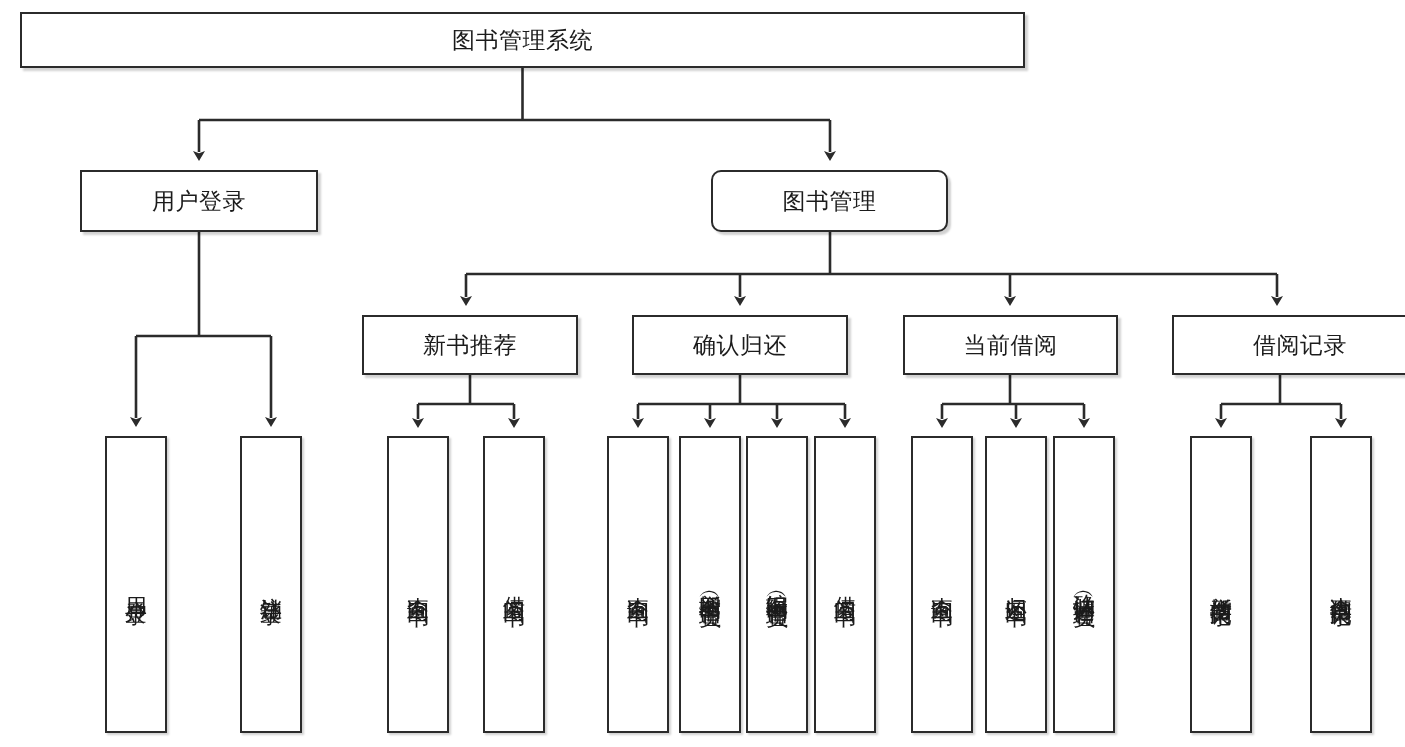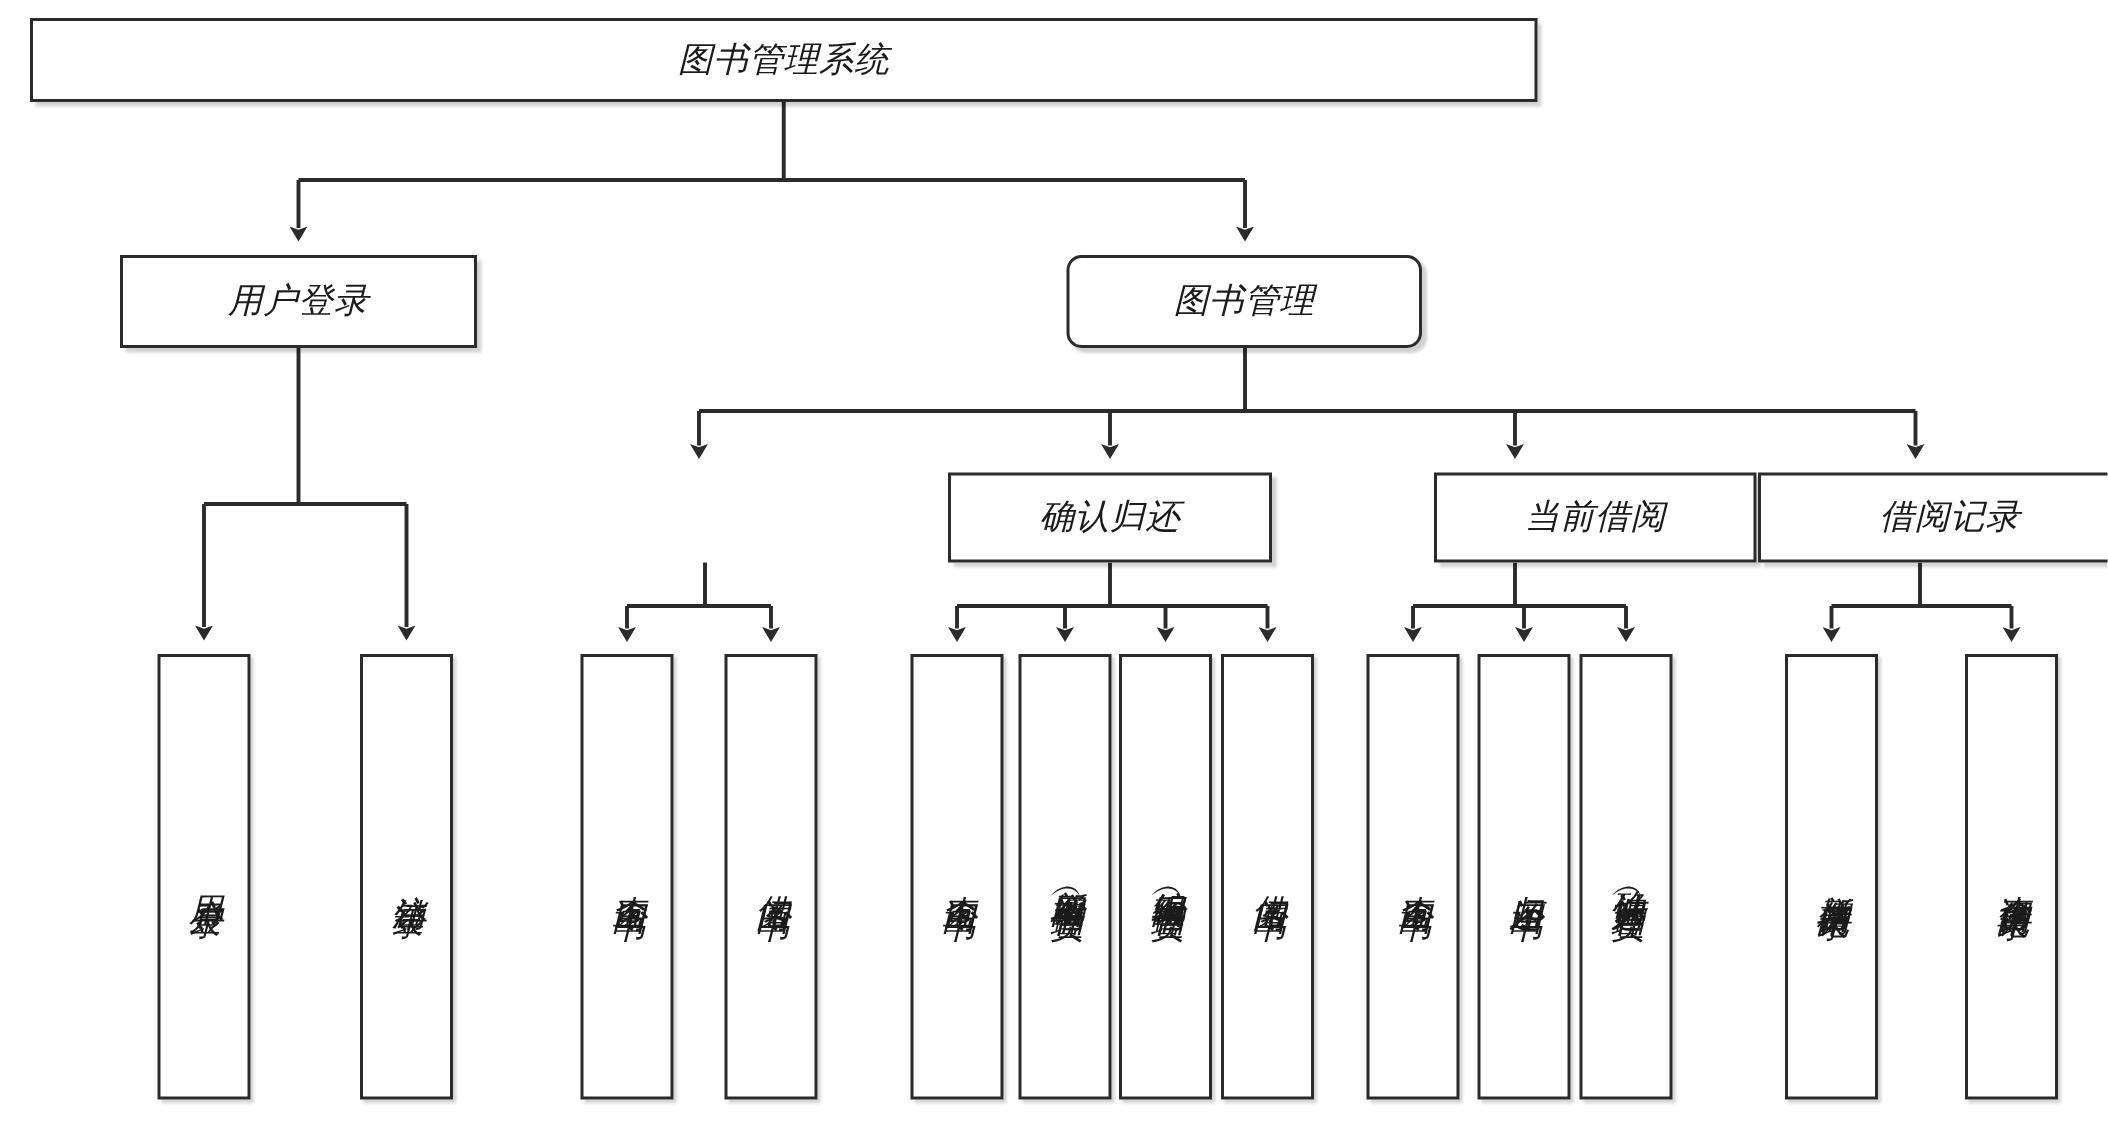--- a/index.html
+++ b/index.html
@@ -29,21 +29,20 @@
     position: absolute;
     box-sizing: border-box;
     background: #ffffff;
     border: 2.5px solid #2b2b2b;
     box-shadow: 3px 3px 2px rgba(0,0,0,0.18);
     display: flex;
     align-items: center;
     justify-content: center;
     color: #1b1b1b;
     z-index: 5;
-    font-style: italic;
   }
   .node .label {
     font-size: 23px;
     line-height: 1.08;
     letter-spacing: 0.5px;
     white-space: nowrap;
   }
   .node.leaf {
     box-shadow: 2px 2px 2px rgba(0,0,0,0.18);
     align-items: center;
@@ -133,24 +132,27 @@
     <span class="label">图书管理系统</span>
   </div>
 
   <div class="node" style="left:80px; top:170px; width:238px; height:62px;">
     <span class="label">用户登录</span>
   </div>
   <div class="node" style="left:711px; top:170px; width:237px; height:62px;border-radius:10px;">
     <span class="label">图书管理</span>
   </div>
 
+  <div class="node" style="left:362px; top:315px; width:216px; height:60px;">
+    <span class="label">新书推荐</span>
+  </div>
   <div class="node" style="left:632px; top:315px; width:216px; height:60px;">
     <span class="label">确认归还</span>
   </div>
-  <div class="node" style="left:956px; top:315px; width:215px; height:60px;">
+  <div class="node" style="left:903px; top:315px; width:215px; height:60px;">
     <span class="label">当前借阅</span>
   </div>
   <div class="node" style="left:1172px; top:315px; width:256px; height:60px;">
     <span class="label">借阅记录</span>
   </div>
 
   <div class="node leaf" style="left:105px; top:436px; width:62px; height:297px;">
     <span class="label">用户登录</span>
   </div>
   <div class="node leaf" style="left:240px; top:436px; width:62px; height:297px;">

